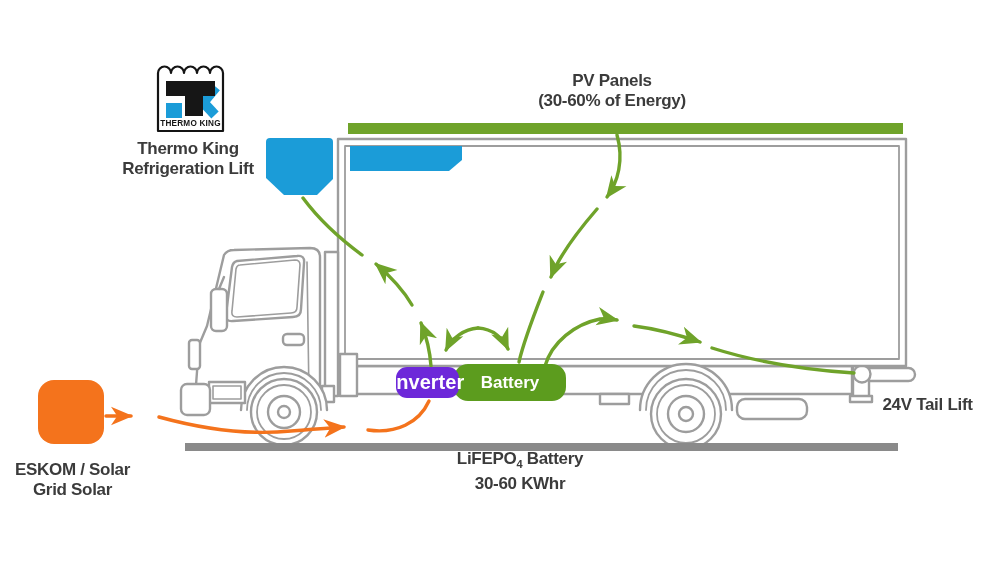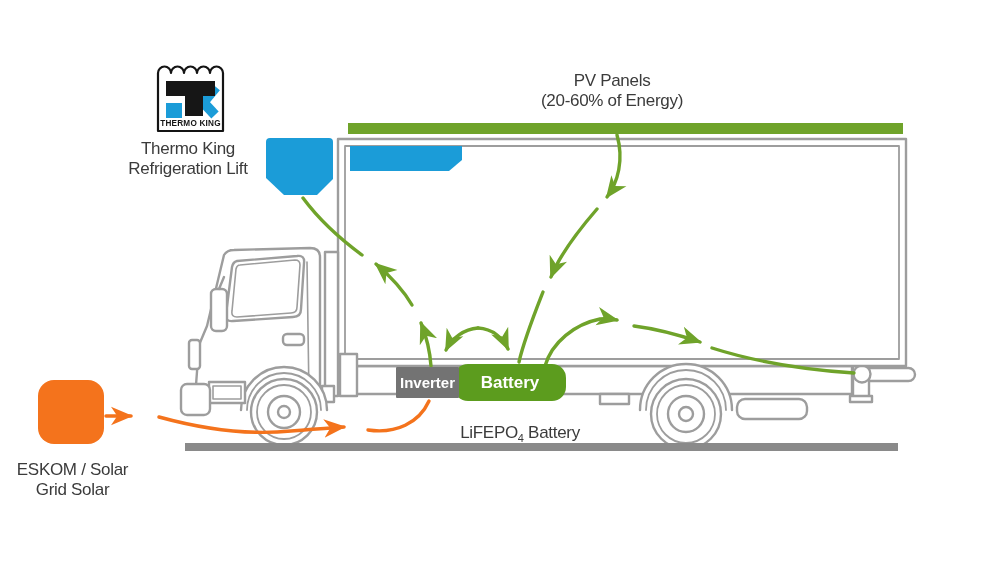--- a/index.html
+++ b/index.html
@@ -1,32 +1,32 @@
 <!DOCTYPE html>
 <html><head>
 <meta charset="utf-8">
 <style>
   html,body{margin:0;padding:0;background:#ffffff;}
   #stage{position:relative;width:1000px;height:567px;background:#fff;overflow:hidden;
          font-family:"Liberation Sans","DejaVu Sans",sans-serif;}
   #diagram-svg{position:absolute;left:0;top:0;}
-  .lbl{position:absolute;text-align:center;font-weight:400;color:#3b3b3b;
+  .lbl{position:absolute;text-align:center;font-weight:700;color:#3b3b3b;
        font-size:17px;line-height:20px;letter-spacing:-0.3px;}
   .lbl span{display:block;}
   .badge{position:absolute;display:flex;align-items:center;justify-content:center;
          color:#fff;font-weight:700;}
   #badge-battery{left:454px;top:364px;width:112px;height:37px;background:#5c9c1e;
                  border-radius:14px;font-size:17px;z-index:3;}
-  #badge-inverter{left:396px;top:367px;width:63px;height:31px;background:#737373;
-                  border-radius:1px;font-size:15px;z-index:4;}
+  #badge-inverter{left:396px;top:367px;width:63px;height:31px;background:#6d28d9;
+                  border-radius:11px;font-size:20px;z-index:4;}
   #lbl-thermoking{left:103px;top:139px;width:170px;}
   #lbl-pv{left:512px;top:71px;width:200px;}
   #lbl-eskom{left:0px;top:460px;width:145px;}
   #lbl-taillift{left:855px;top:395px;width:145px;}
-  #lbl-lifepo{left:425px;top:423px;width:190px;}
+  #lbl-lifepo{left:425px;top:449px;width:190px;}
   #lbl-lifepo sub{font-size:11px;}
 </style>
 </head>
 <body>
 
 <div id="stage">
 
 <svg id="diagram-svg" width="1000" height="567" viewBox="0 0 1000 567">
   <defs>
     <marker id="ah-g" viewBox="0 0 9 9" refX="8.2" refY="4.5" markerWidth="6.5" markerHeight="6.5" orient="auto" markerUnits="strokeWidth">
@@ -154,28 +154,30 @@
   <span>Inverter</span>
 </div>
 
 <div class="lbl" id="lbl-thermoking">
   <span>Thermo King</span>
   <span>Refrigeration Lift</span>
 </div>
 
 <div class="lbl" id="lbl-pv">
   <span>PV Panels</span>
-  <span>(20-60% of Energy)</span>
+  <span>(30-60% of Energy)</span>
 </div>
 
 <div class="lbl" id="lbl-eskom">
   <span>ESKOM / Solar</span>
   <span>Grid Solar</span>
 </div>
 
 <div class="lbl" id="lbl-taillift">
+  <span>24V Tail Lift</span>
 </div>
 
 <div class="lbl" id="lbl-lifepo">
   <span><span style="display:inline">LiFEPO</span><sub style="display:inline">4</sub><span style="display:inline"> Battery</span></span>
+  <span>30-60 KWhr</span>
 </div>
 
 </div>
 
 </body></html>

